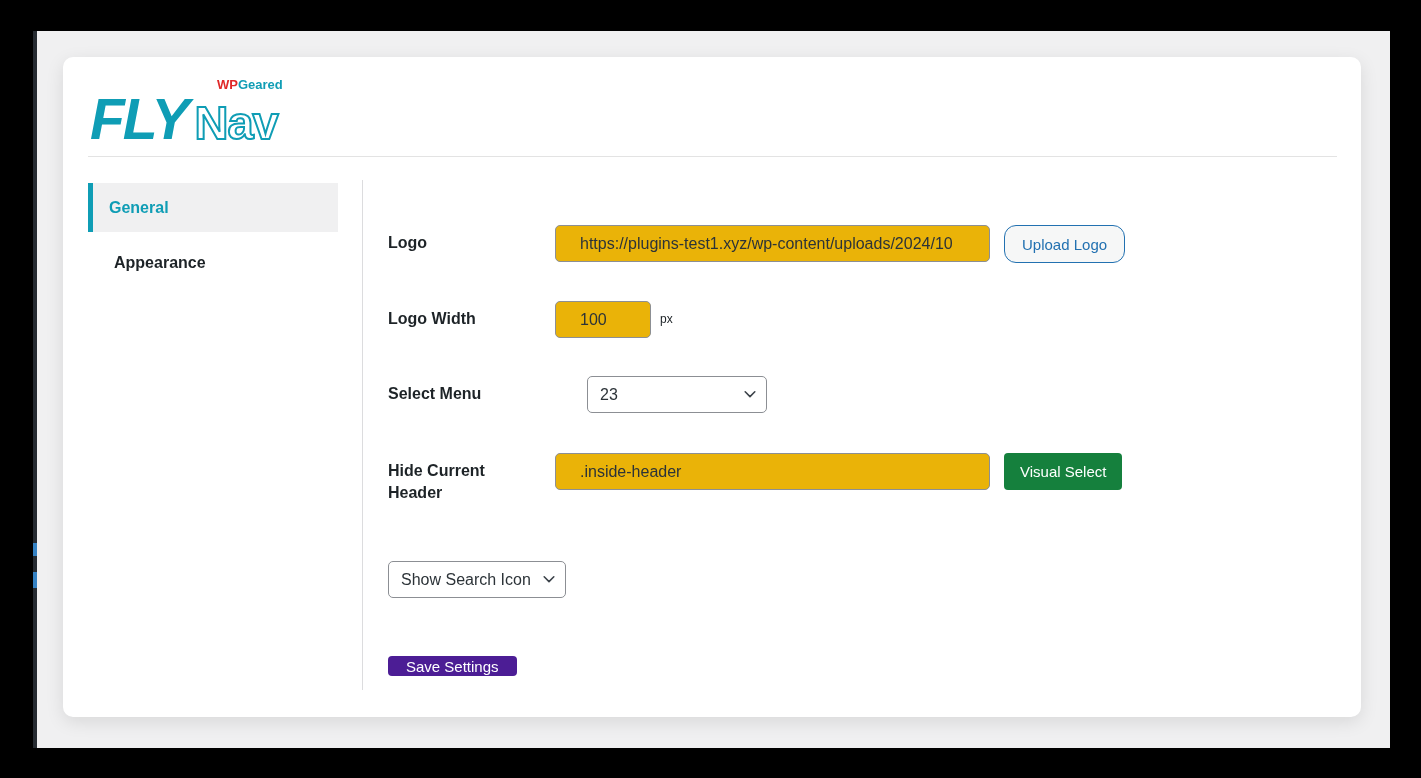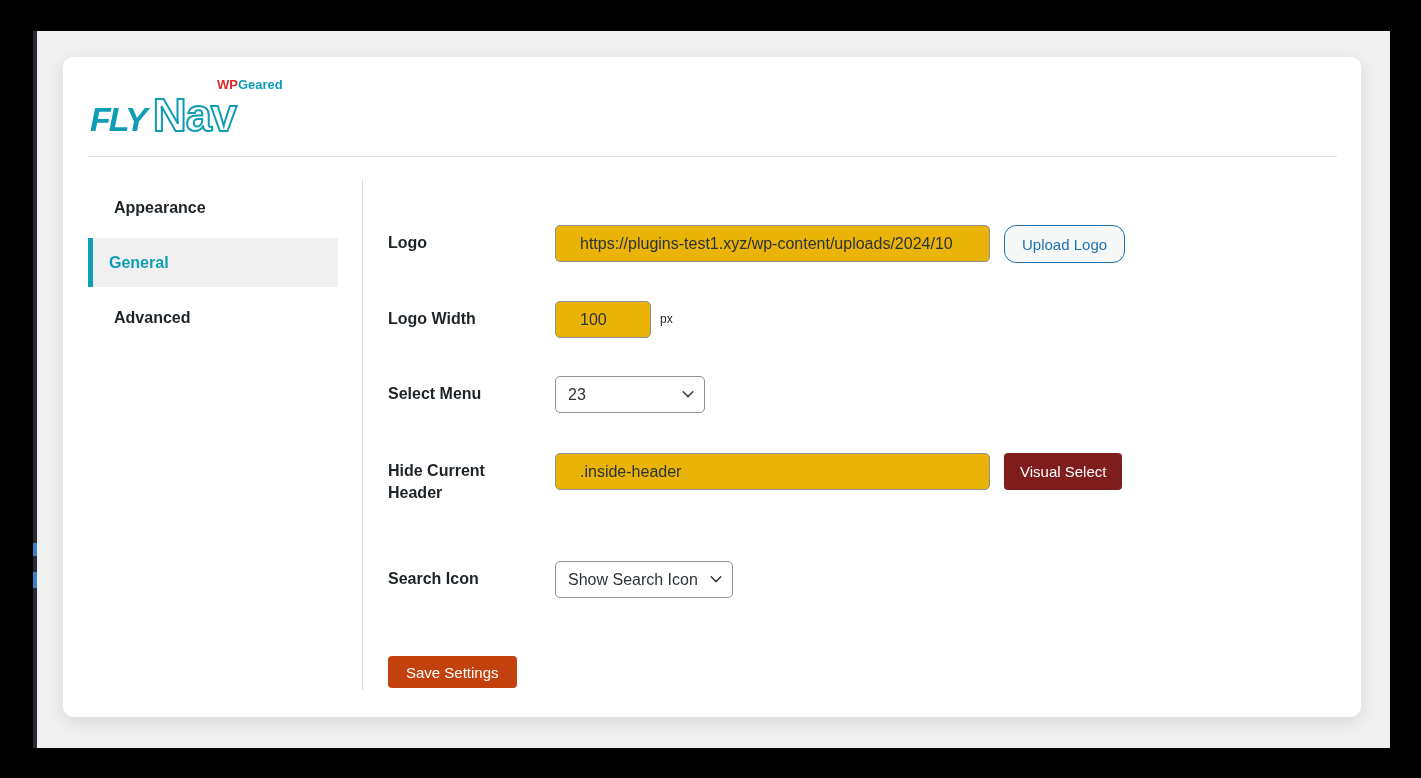--- a/index.html
+++ b/index.html
@@ -17,21 +17,21 @@
   .menu-sliver .m2 { top:541px; height:16px; }
 
   
   .card { position:absolute; left:30px; top:26px; width:1298px; height:660px;
           background:#ffffff; border-radius:10px;
           box-shadow:0 5px 18px rgba(0,0,0,0.10); }
 
   
   .brand { position:absolute; left:27px; top:20px; height:58px; display:flex;
            align-items:baseline; padding-top:14px; }
-  .brand .fly { font-size:34px; font-weight:900; font-style:italic; letter-spacing:-2px;
+  .brand .fly { font-size:57px; font-weight:900; font-style:italic; letter-spacing:-2px;
                 color:#0f9db5; line-height:1; }
   .brand .nav { font-size:47px; font-weight:900; letter-spacing:-1px; line-height:1;
                 color:#ffffff; -webkit-text-stroke:2px #0f9db5; margin-left:7px; }
   .brand .badge { position:absolute; left:127px; top:0px; font-size:13px; font-weight:800;
                   letter-spacing:0; white-space:nowrap; }
   .brand .badge .wp { color:#e02929; }
   .brand .badge .geared { color:#0f9db5; }
 
   .top-divider { position:absolute; left:25px; top:99px; width:1249px; height:0;
                  border-top:1px solid #e3e3e3; }
@@ -59,32 +59,32 @@
                      padding:0 24px; font-size:16px; color:#2c3338; background:#eab308;
                      font-family:"Liberation Sans", sans-serif; outline:none; }
   .url-input { width:435px; }
   .small-input { width:96px; }
   .suffix { line-height:37px; margin-left:9px; font-size:12px; color:#1d2327; }
 
   .select-wrap { position:relative; display:inline-block; }
   select { appearance:none; -webkit-appearance:none; height:37px; border:1px solid #8c8f94;
            border-radius:5px; background:#fff; font-size:16px; color:#2c3338;
            padding:0 34px 0 12px; font-family:"Liberation Sans", sans-serif; outline:none; }
-  .sel-menu { width:150px; }
+  .sel-menu { width:180px;margin-left:32px; }
   .sel-search { width:178px; }
   .chev { position:absolute; right:10px; top:11px; pointer-events:none; display:block;
           width:14px; height:14px; }
 
   .btn-secondary { height:38px; margin-left:14px; padding:0 17px; background:#f6f7f7;
                    border:1px solid #2271b1; border-radius:12px; color:#2271b1;
                    font-size:15px; cursor:pointer; font-family:"Liberation Sans", sans-serif; }
-  .btn-teal { height:37px; margin-left:14px; padding:0 16px; background:#7f1d1d;
+  .btn-teal { height:37px; margin-left:14px; padding:0 16px; background:#15803d;
               border:none; border-radius:4px; color:#fff; font-size:15px; cursor:pointer;
               font-family:"Liberation Sans", sans-serif; }
-  .btn-save { display:inline-block; height:32px; padding:0 18px; background:#c2410c;
+  .btn-save { display:inline-block; height:20px; padding:0 18px; background:#4c1d95;
               border:none; border-radius:4px; color:#fff; font-size:15px; cursor:pointer;
               font-family:"Liberation Sans", sans-serif; }
 </style>
 </head>
 <body>
 
 <div class="viewport">
 
   <div class="menu-sliver">
     <span class="mark m1"></span>
@@ -95,28 +95,25 @@
 
     <div class="brand">
       <span class="fly">FLY</span>
       <span class="nav">Nav</span>
       <span class="badge"><span class="wp">WP</span><span class="geared">Geared</span></span>
     </div>
 
     <div class="top-divider"></div>
 
     <nav class="sidebar">
-      <div class="tab">
-        <span>Appearance</span>
-      </div>
       <div class="tab active">
         <span>General</span>
       </div>
       <div class="tab">
-        <span>Advanced</span>
+        <span>Appearance</span>
       </div>
     </nav>
 
     <div class="vdivider"></div>
 
     <div class="content">
 
       <div class="row r1">
         <div class="flabel">Logo</div>
         <input type="text" class="url-input" value="https://plugins-test1.xyz/wp-content/uploads/2024/10" style="">
@@ -143,21 +140,20 @@
         </span>
       </div>
 
       <div class="row r4">
         <div class="flabel">Hide Current Header</div>
         <input type="text" class="url-input" value=".inside-header" style="">
         <button class="btn-teal">Visual Select</button>
       </div>
 
       <div class="row r5">
-        <div class="flabel">Search Icon</div>
         <span class="select-wrap">
           <select class="sel-search">
             <option>Show Search Icon</option>
           </select>
           <span class="chev">
             <svg width="14" height="14" viewBox="0 0 16 16">
                 <path d="M2.5 5.5l5.5 5.5 5.5-5.5" fill="none" stroke="#3c434a" stroke-width="1.8" stroke-linecap="round" stroke-linejoin="round"></path>
               </svg>
           </span>
         </span>

